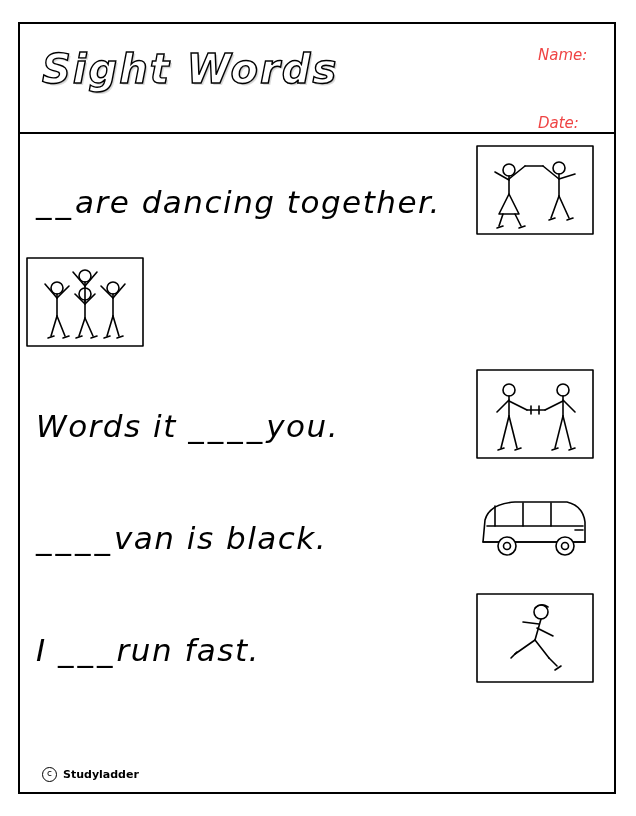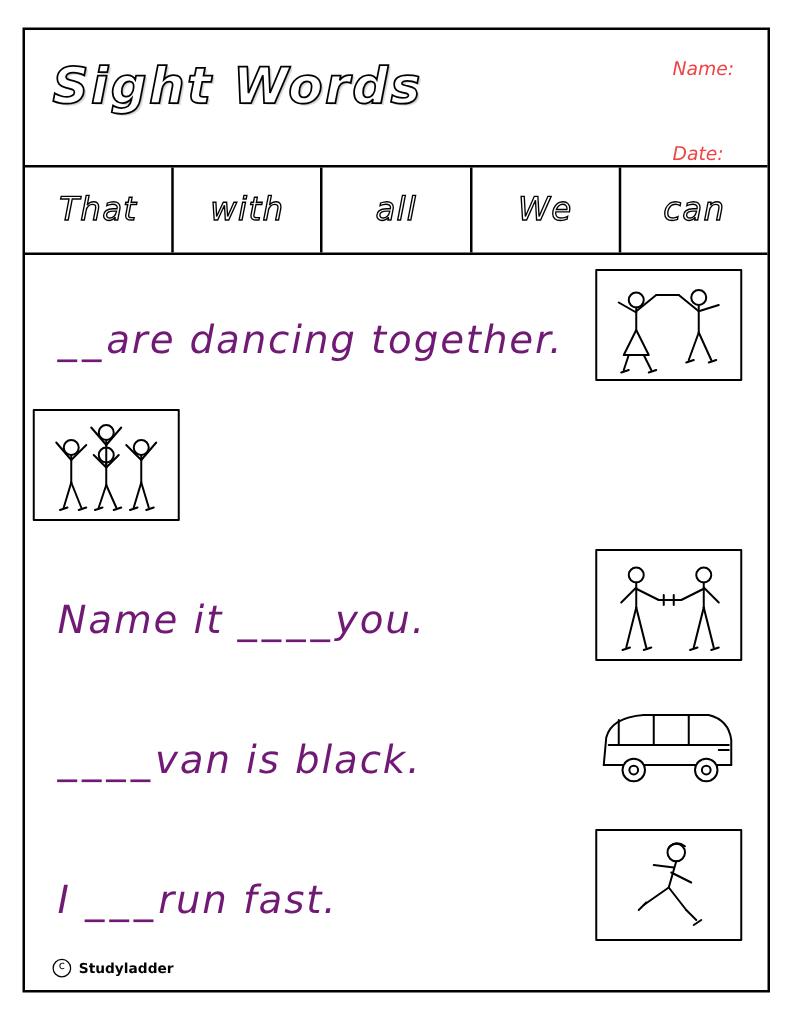--- a/index.html
+++ b/index.html
@@ -103,26 +103,26 @@
     height: 560px;
   }
   .row {
     position: relative;
     height: 112px;
     display: flex;
     align-items: center;
   }
   .sentence {
     flex: 1 1 auto;
-    padding-left: 26px;
+    padding-left: 16px;
     font-family: "DejaVu Sans", sans-serif;
     font-size: 31px;
     font-style: italic;
     letter-spacing: 1.5px;
-    color: #701a75;
+    color: #000000;
     white-space: nowrap;
     margin-top: 24px;
   }
   .blank {
     letter-spacing: 4px;
   }
   .pic {
     flex: 0 0 auto;
     width: 130px;
     height: 100px;
@@ -169,37 +169,20 @@
       <span class="field-label">Name:</span>
       <span class="field-line"></span>
     </div>
 
     <div class="date-row">
       <span class="field-label">Date:</span>
       <span class="field-line"></span>
     </div>
   </div>
 
-  <div class="wordbank">
-    <div class="word-cell">
-      <span class="word">That</span>
-    </div>
-    <div class="word-cell">
-      <span class="word">with</span>
-    </div>
-    <div class="word-cell">
-      <span class="word">all</span>
-    </div>
-    <div class="word-cell">
-      <span class="word">We</span>
-    </div>
-    <div class="word-cell">
-      <span class="word">can</span>
-    </div>
-  </div>
 
   <div class="body">
 
     <div class="row">
       <div class="sentence">
         <span></span><span class="blank">__</span><span>are dancing together.</span>
       </div>
       <div class="pic">
         <svg width="120" height="92" viewBox="0 0 120 92" fill="none" stroke="#000" stroke-width="1.6" stroke-linecap="round" stroke-linejoin="round">
           <rect x="2" y="2" width="116" height="88" fill="#fff" stroke="#000" stroke-width="1.6"></rect>
@@ -263,21 +246,21 @@
           <path d="M88 60 L82 80"></path>
           <path d="M88 60 L94 80"></path>
           <path d="M79 82 L85 80"></path>
           <path d="M92 82 L98 80"></path>
         </svg>
       </div>
     </div>
 
     <div class="row">
       <div class="sentence">
-        <span>Name it </span><span class="blank">____</span><span>you.</span>
+        <span>Words it </span><span class="blank">____</span><span>you.</span>
       </div>
       <div class="pic">
         <svg width="120" height="92" viewBox="0 0 120 92" fill="none" stroke="#000" stroke-width="1.6" stroke-linecap="round" stroke-linejoin="round">
           <rect x="2" y="2" width="116" height="88" fill="#fff" stroke="#000" stroke-width="1.6"></rect>
 
           <circle cx="34" cy="22" r="6"></circle>
           <path d="M34 28 L34 48"></path>
           <path d="M34 32 L22 44"></path>
           <path d="M34 33 L52 42"></path>
           <path d="M34 48 L26 80"></path>

